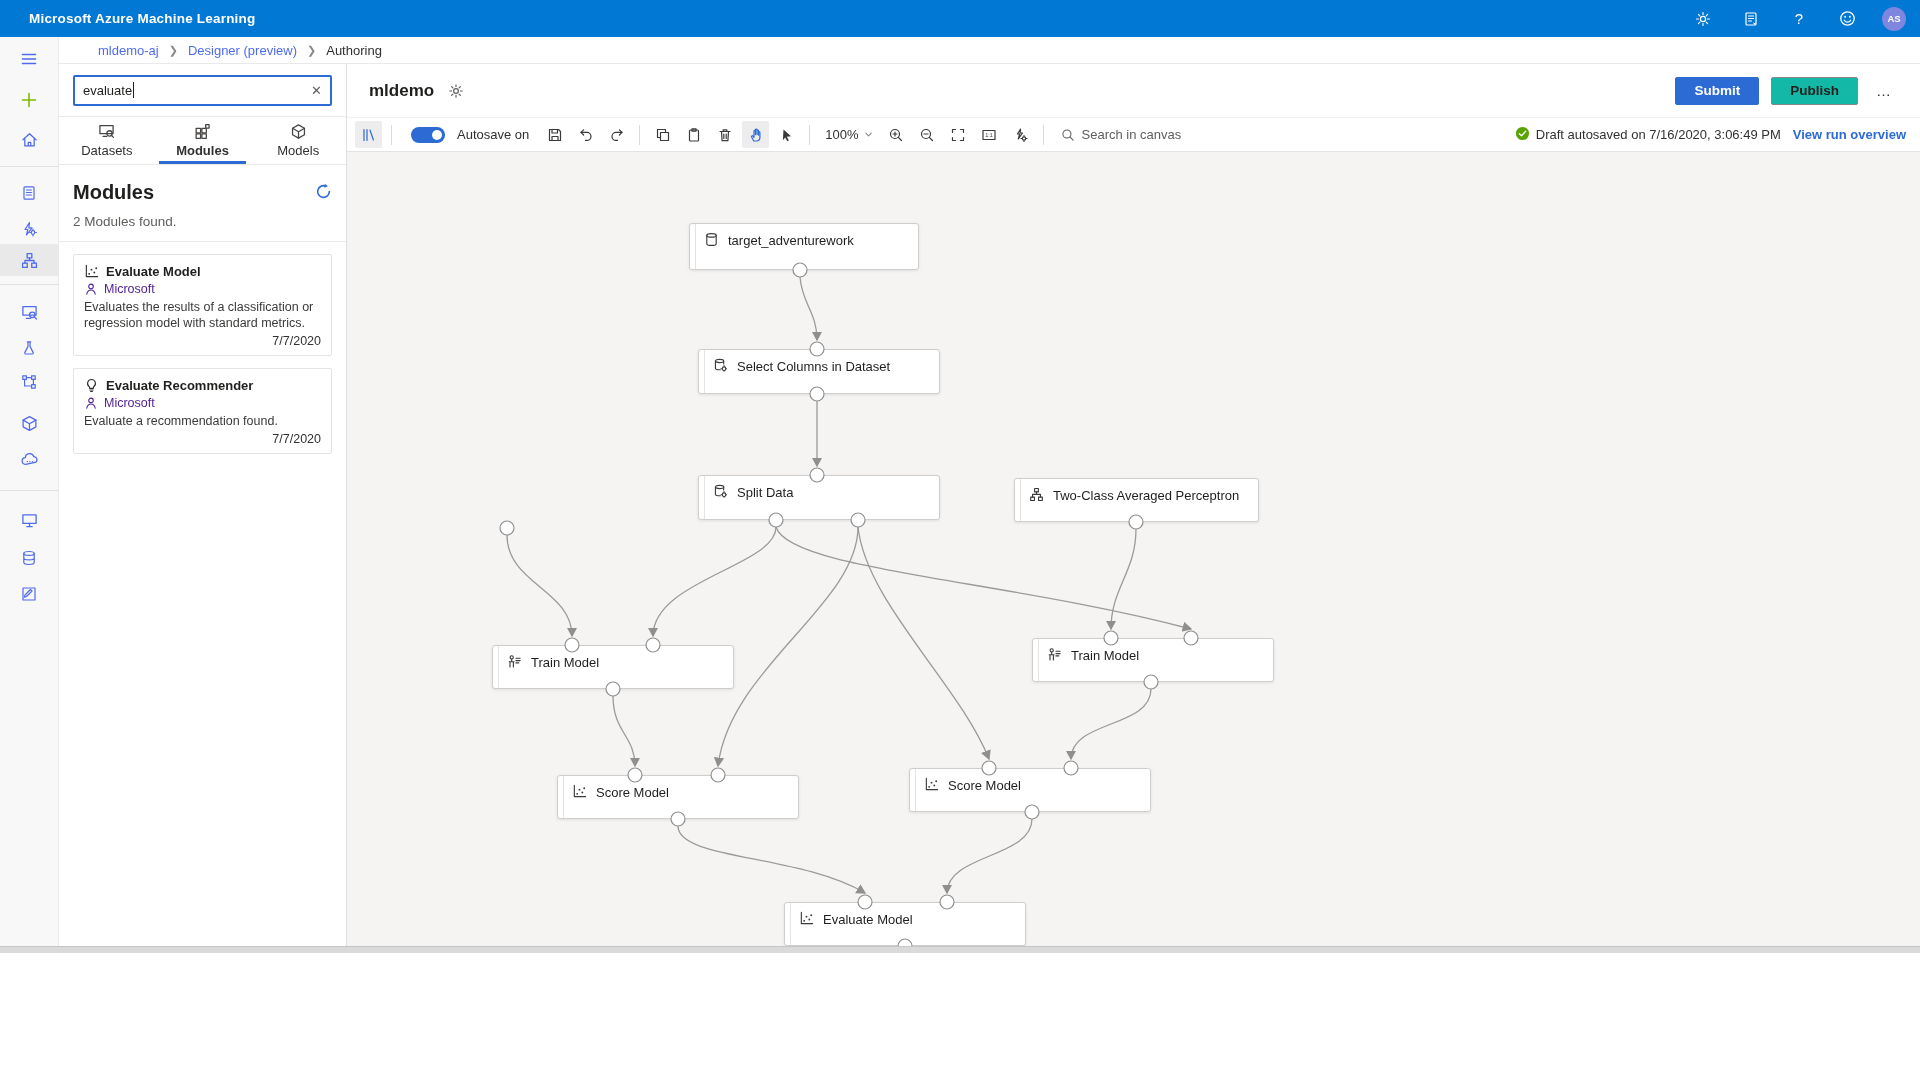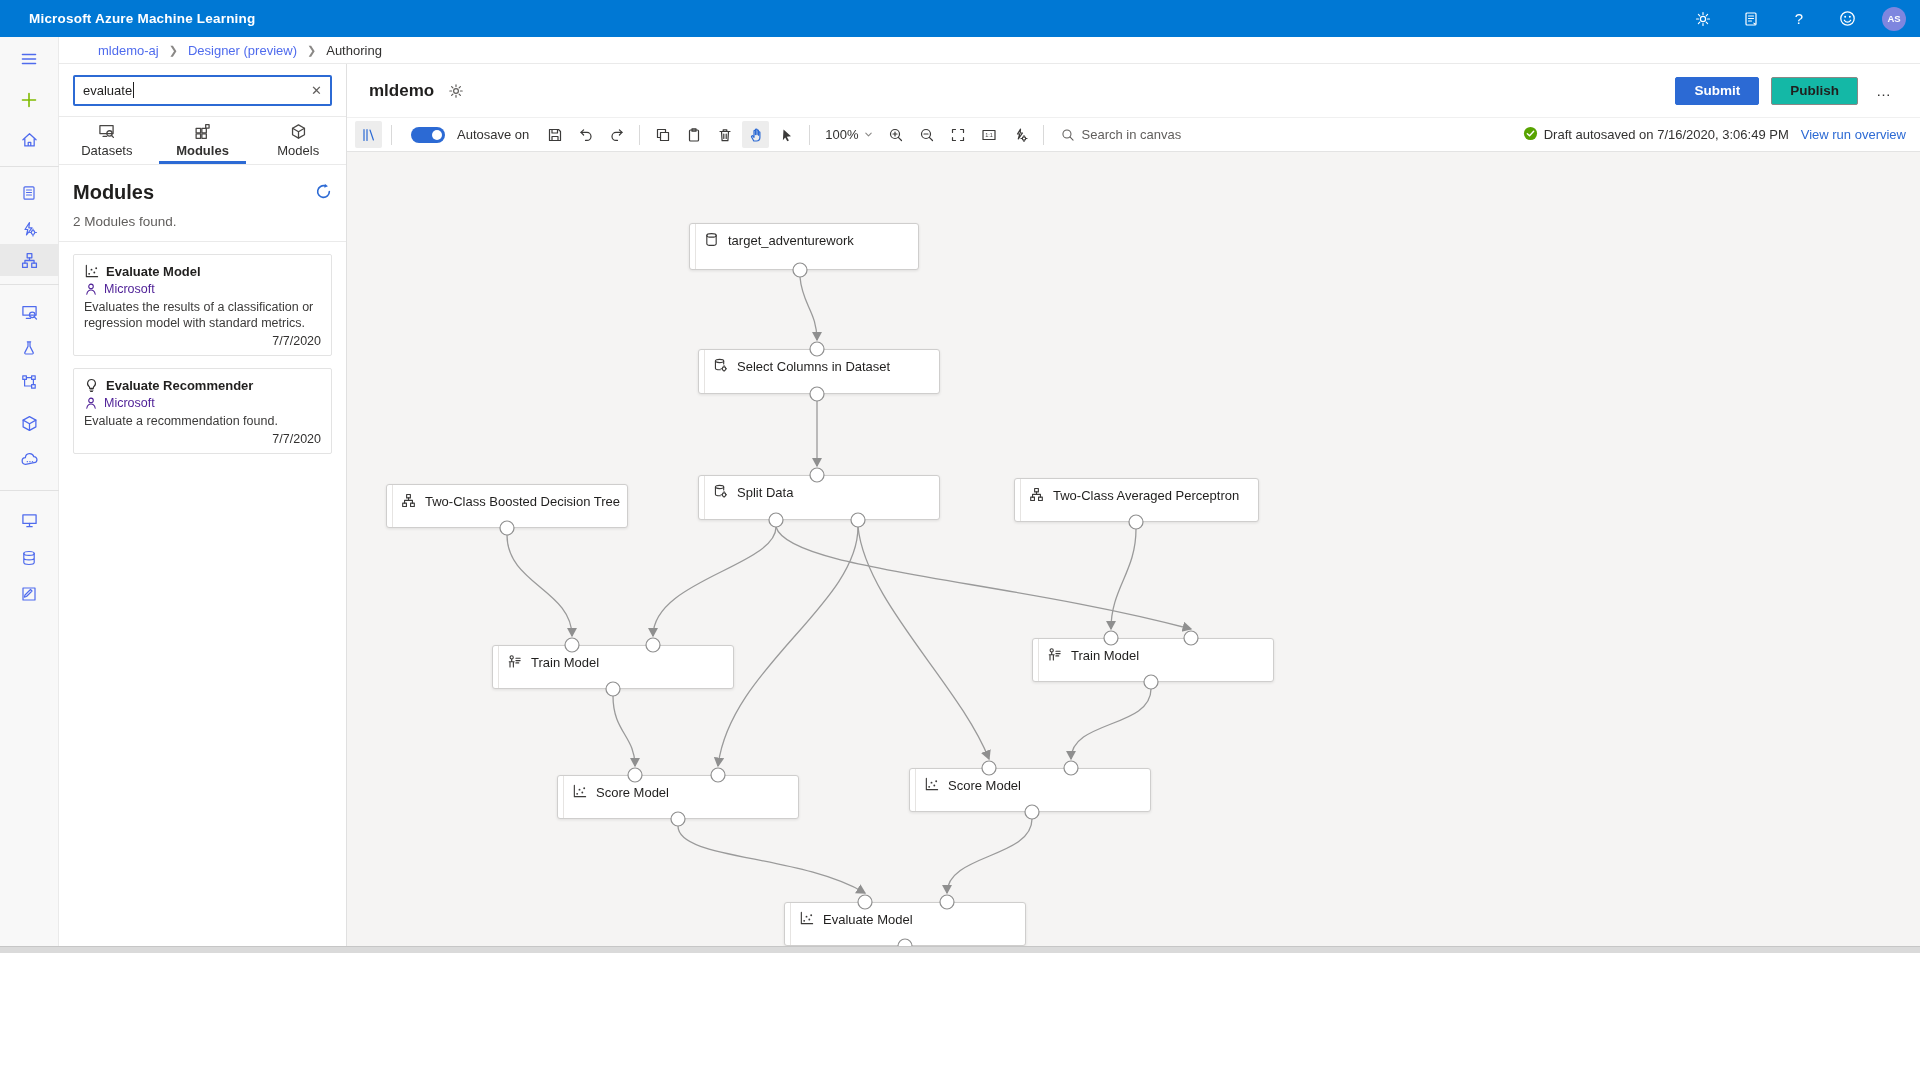--- a/index.html
+++ b/index.html
@@ -79,21 +79,21 @@
   .tool-btn.lit { background:#ededed; color:#2c6ad4; }
   .tool-sep { width:1px; height:20px; background:#d9d9d9; margin:0 5px; }
   .toggle { width:34px; height:16px; border-radius:9px; background:#2c6ad4; position:relative; margin:0 8px 0 10px; cursor:pointer; flex:0 0 auto; }
   .toggle .knob { position:absolute; right:3px; top:3px; width:10px; height:10px; border-radius:50%; background:#fff; }
   .tb-label { font-size:13px; color:#323130; margin-right:8px; white-space:nowrap; }
   .zoom-ctl { display:flex; align-items:center; gap:5px; font-size:13px; color:#323130; padding:0 6px; cursor:pointer; }
   .zoom-ctl .chev { color:#8a8886; }
   .canvas-search { display:flex; align-items:center; gap:7px; color:#605e5c; font-size:13px; padding:0 8px; cursor:text; white-space:nowrap; }
   .ws-toolbar-right { margin-left:auto; display:flex; align-items:center; gap:6px; white-space:nowrap; }
   .save-status { font-size:13px; color:#323130; display:flex; align-items:center; gap:6px; }
-  .view-run { font-size:13px; color:#2c6ad4; cursor:pointer; margin-left:6px; margin-right:4px; }
+  .view-run { font-size:13px; color:#2c6ad4; cursor:pointer; margin-left:6px; margin-right:4px;font-weight:bold; }
 
   
   .canvas { flex:1 1 auto; position:relative; background:#f5f4f3; overflow:hidden; }
   .edges-layer { position:absolute; left:0; top:0; width:1573px; height:930px; pointer-events:none; z-index:3; }
   .node { position:absolute; background:#fff; border:1px solid #cfcecd; border-radius:3px;
     box-shadow:0 1px 3px rgba(0,0,0,.09); z-index:2; display:flex; align-items:flex-start; gap:9px;
     padding:9px 10px 0 14px; cursor:pointer; }
   .node::before { content:""; position:absolute; left:5px; top:0; bottom:0; border-left:1px solid #e6e4e2; }
   .node-label { font-size:13px; color:#201f1e; white-space:nowrap; }
   .node-ic { color:#3b3a39; margin-top:-1px; }
@@ -522,31 +522,20 @@
                 <svg class="ic" width="15" height="15" viewBox="0 0 16 16">
                     <ellipse cx="7" cy="3.2" rx="4.4" ry="1.7"></ellipse>
                     <path d="M2.6 3.2v7.6c0 .9 2 1.7 4.4 1.7l.8-.02M11.4 3.2v3.2"></path>
                     <circle cx="11.8" cy="11.4" r="1.9"></circle>
                     <path d="M11.8 8.8v-.7M11.8 14.1v-.7M9.2 11.4h-.7M14.4 11.4h-.7"></path>
                   </svg>
               </span>
               <span class="node-label">Select Columns in Dataset</span>
             </div>
 
-            <div class="node" style="left:39px;top:332px;width:242px;height:44px">
-              <span class="node-ic">
-                <svg class="ic" width="15" height="15" viewBox="0 0 16 16">
-                    <rect x="6" y="1.6" width="4" height="3.6"></rect>
-                    <rect x="1.8" y="10.8" width="4" height="3.6"></rect>
-                    <rect x="10.2" y="10.8" width="4" height="3.6"></rect>
-                    <path d="M8 5.2v2.6M3.8 10.8V7.8h8.4v3"></path>
-                  </svg>
-              </span>
-              <span class="node-label">Two-Class Boosted Decision Tree</span>
-            </div>
 
             <div class="node" style="left:667px;top:326px;width:245px;height:44px">
               <span class="node-ic">
                 <svg class="ic" width="15" height="15" viewBox="0 0 16 16">
                     <rect x="6" y="1.6" width="4" height="3.6"></rect>
                     <rect x="1.8" y="10.8" width="4" height="3.6"></rect>
                     <rect x="10.2" y="10.8" width="4" height="3.6"></rect>
                     <path d="M8 5.2v2.6M3.8 10.8V7.8h8.4v3"></path>
                   </svg>
               </span>

